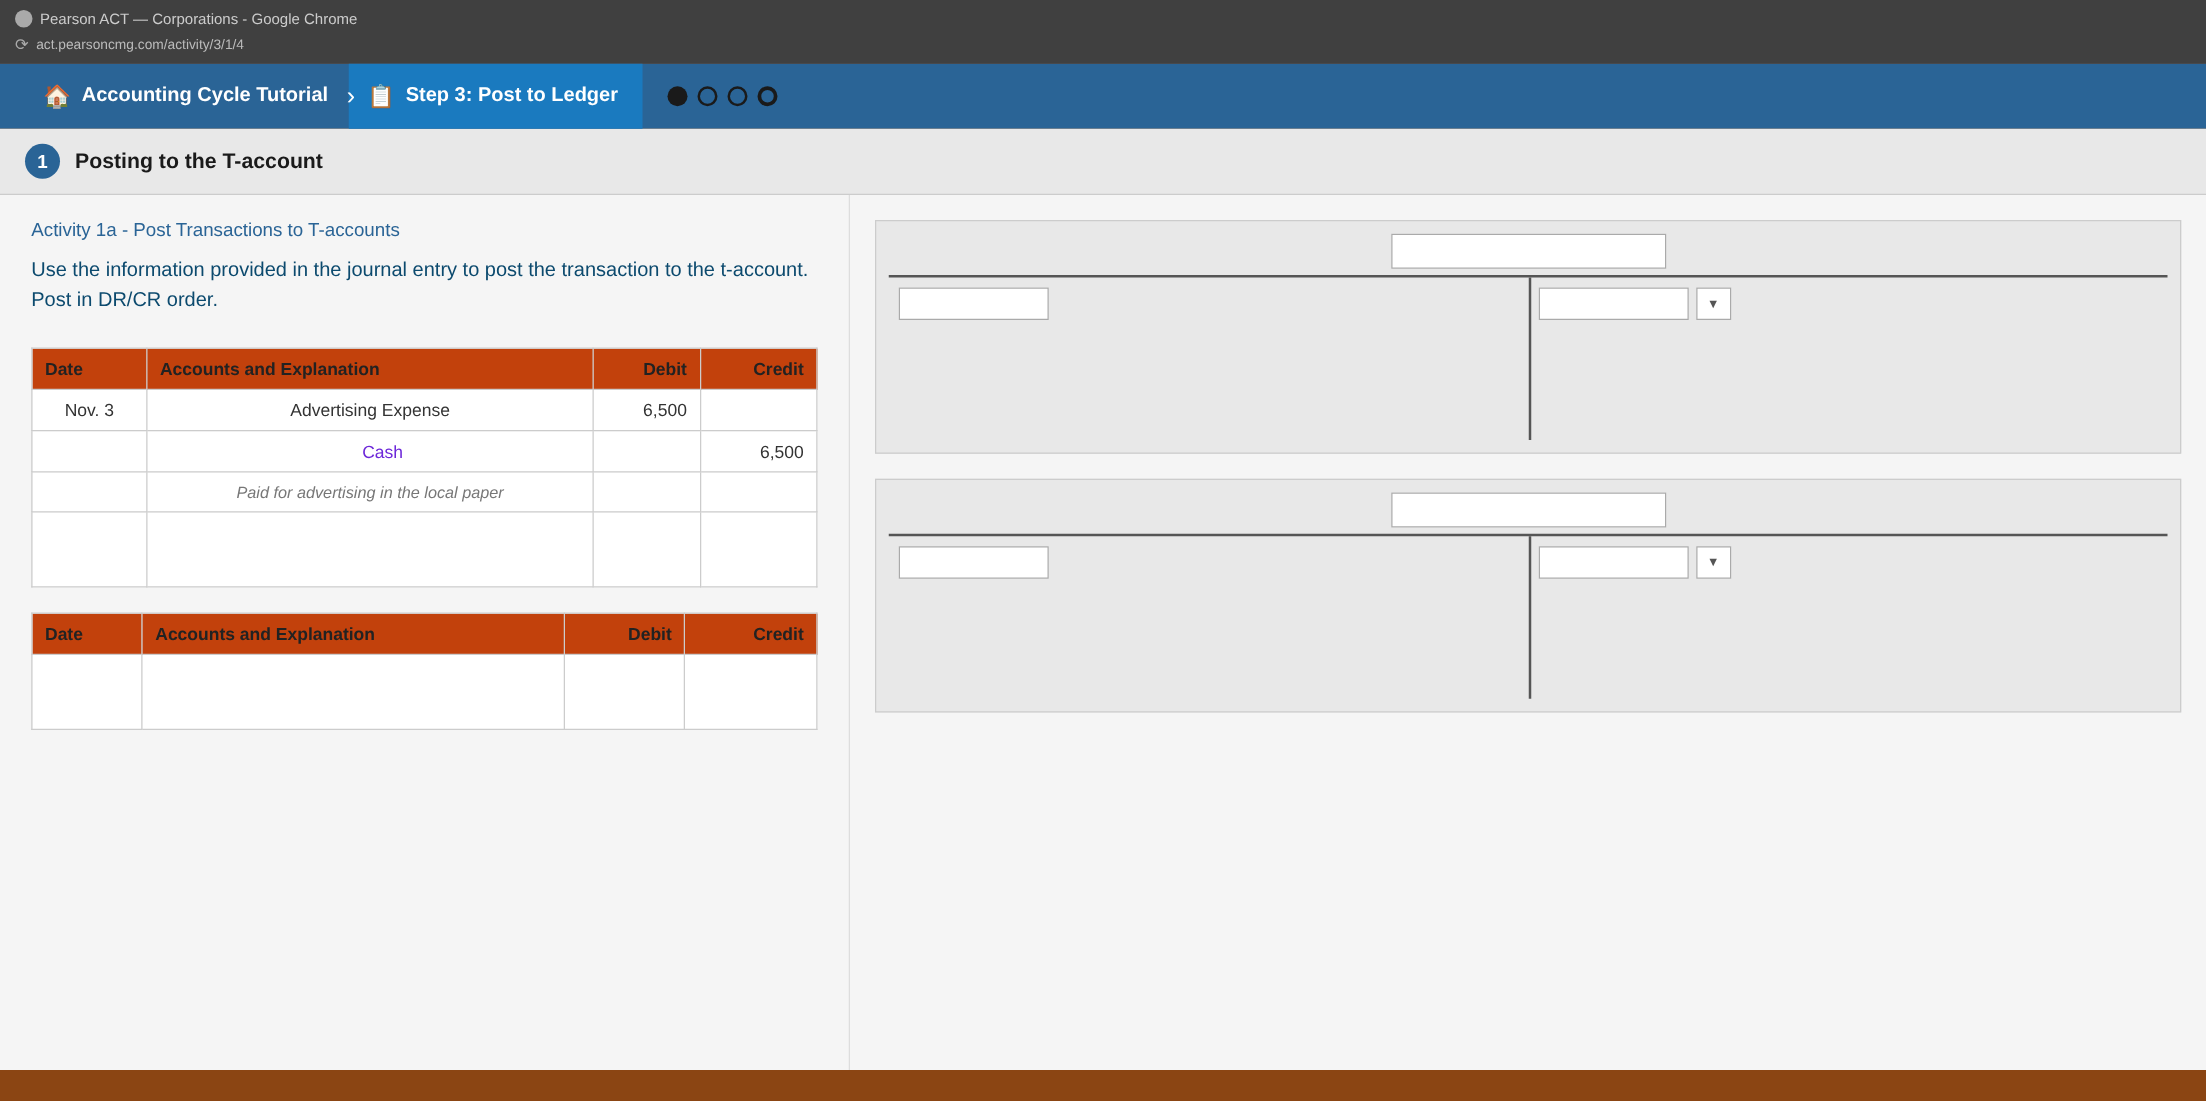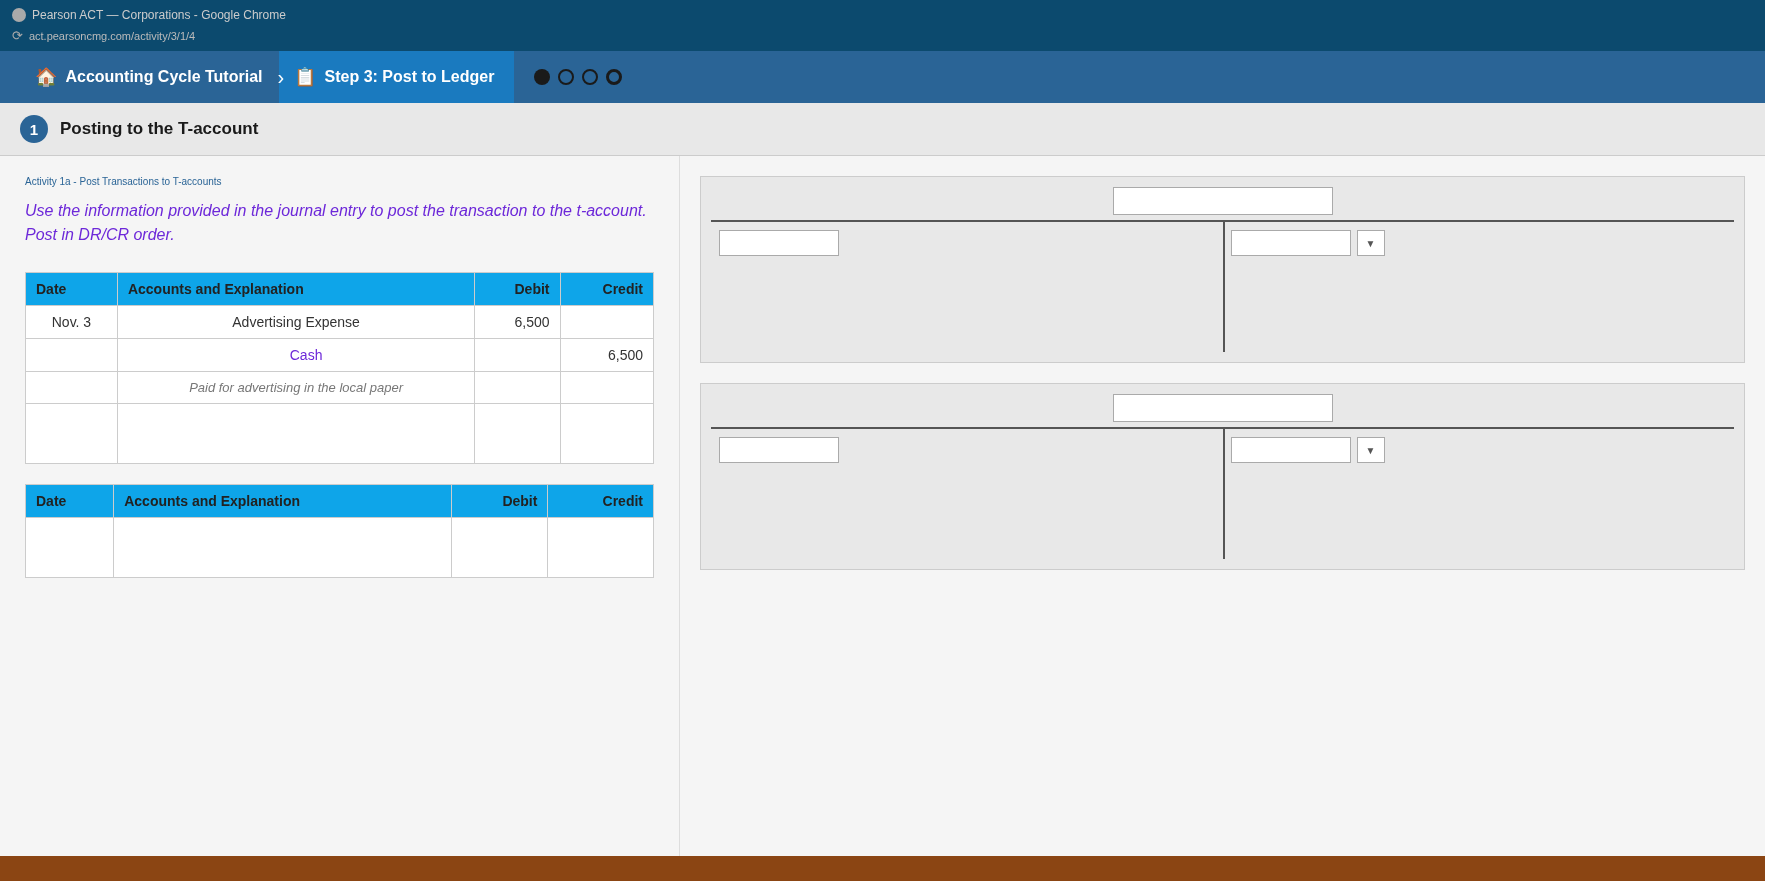--- a/index.html
+++ b/index.html
@@ -6,21 +6,21 @@
     body {
       font-family: Arial, sans-serif;
       background: #8B4513;
       width: 1765px;
       min-height: 881px;
       overflow: hidden;
     }
 
     
     .browser-chrome {
-      background: #0c4a6e;
+      background: #404040;
       padding: 8px 12px 0 12px;
     }
     .browser-title-bar {
       display: flex;
       align-items: center;
       color: #ccc;
       font-size: 12px;
       padding-bottom: 6px;
     }
     .browser-title-bar .favicon {
@@ -132,43 +132,42 @@
 
     .left-panel {
       width: 680px;
       padding: 20px 25px;
       border-right: 1px solid #ddd;
       flex-shrink: 0;
     }
 
     .activity-label {
       color: #2a6496;
-      font-size: 10px;
+      font-size: 15px;
       margin-bottom: 12px;
     }
 
     .instruction-text {
       font-size: 16px;
-      color: #6d28d9;
+      color: #0c4a6e;
       margin-bottom: 25px;
       line-height: 1.5;
-      font-style: italic;
     }
 
     
     .journal-table {
       width: 100%;
       border-collapse: collapse;
       margin-bottom: 20px;
       font-size: 14px;
     }
     .journal-table th {
       border: 1px solid #ccc;
       padding: 8px 10px;
-      background: #0ea5e9;
+      background: #c2410c;
       text-align: left;
       font-weight: bold;
       color: #222;
     }
     .journal-table th.num-col {
       text-align: right;
     }
     .journal-table td {
       border: 1px solid #ccc;
       padding: 8px 10px;

